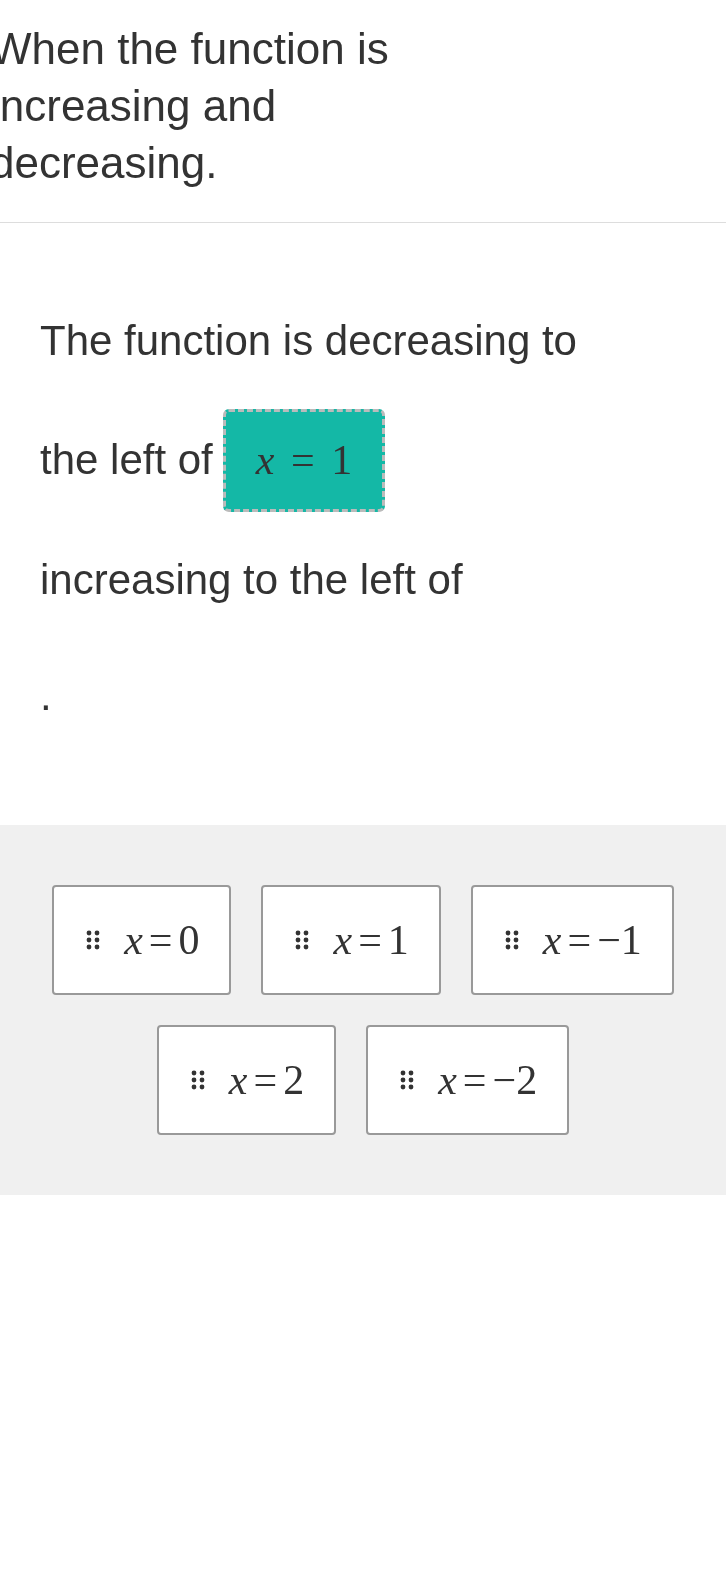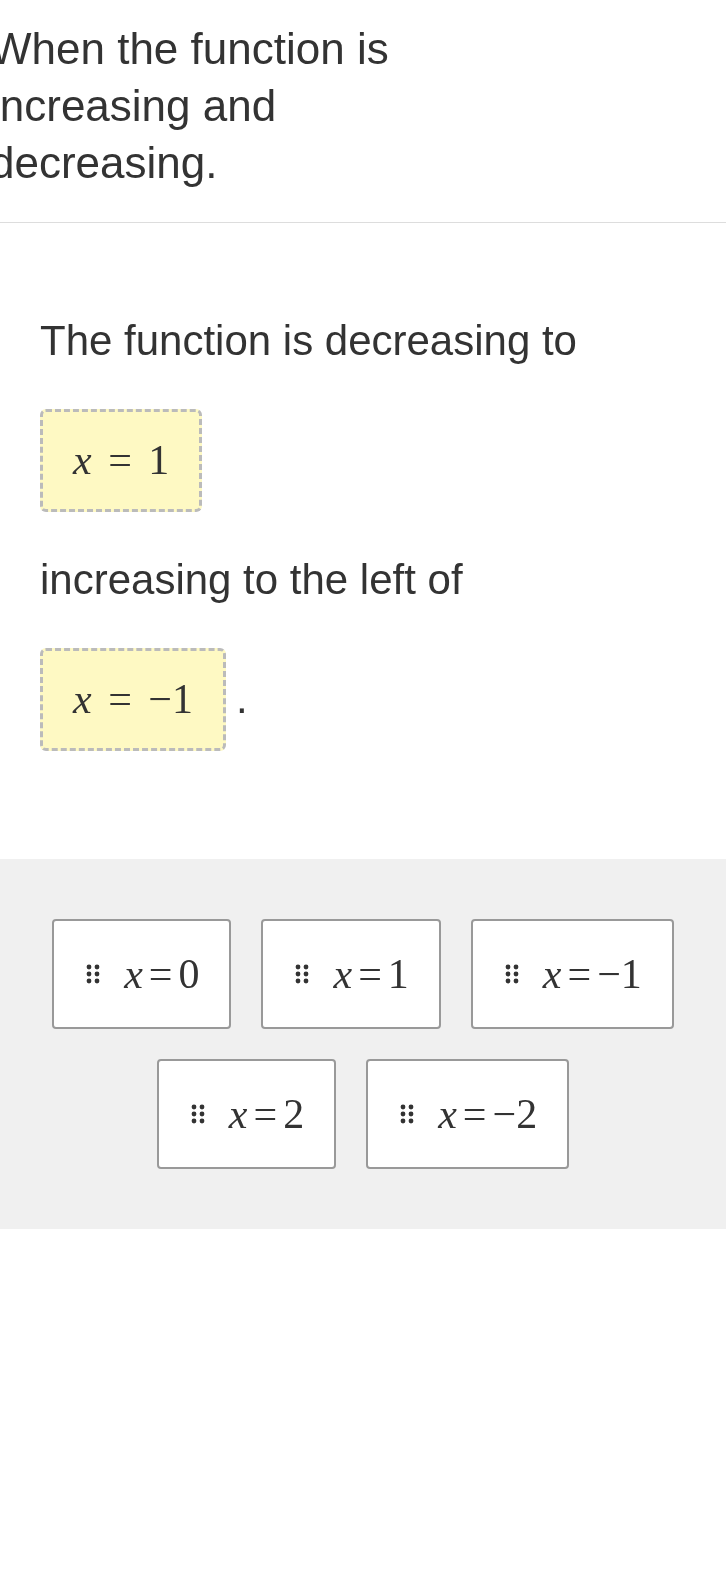--- a/index.html
+++ b/index.html
@@ -13,21 +13,21 @@
   }
   .header {
     padding: 20px 0 30px 0;
     font-size: 44px;
     line-height: 1.3;
     color: #333;
     border-bottom: 1px solid #ddd;
     margin-left: -10px;
   }
   .content {
-    padding: 70px 0 88px 40px;
+    padding: 70px 0 60px 40px;
     font-size: 42px;
     line-height: 2.3;
     color: #333;
   }
   .content .row {
     display: flex;
     align-items: center;
     flex-wrap: wrap;
     gap: 10px;
     margin-bottom: 20px;
@@ -37,21 +37,21 @@
     align-items: center;
     justify-content: center;
     border: 3px dashed #bbb;
     border-radius: 6px;
     min-height: 86px;
     padding: 0 30px;
     font-family: "Times New Roman", serif;
     font-style: italic;
     font-size: 42px;
     vertical-align: middle;
-    background: #fef9c3;
+    background: #14b8a6;
   }
   .eq { font-style: normal; margin: 0 6px; }
   .math { font-family: "Times New Roman", serif; font-style: italic; }
   .math .num { font-style: normal; }
   .pool {
     background: #f0f0f0;
     padding: 60px 20px;
     display: flex;
     flex-wrap: wrap;
     justify-content: center;
@@ -87,39 +87,33 @@
   <div>When the function is</div>
   <div>increasing and</div>
   <div>decreasing.</div>
 </div>
 
 <div class="content">
   <div class="row">
     <span>The function is decreasing to</span>
   </div>
   <div class="row">
+    <span>the left of</span>
     <span class="dropzone">
       <span class="math">
         <span class="xvar">x</span>
         <span class="eq">=</span>
         <span class="num">1</span>
       </span>
     </span>
   </div>
   <div class="row">
     <span>increasing to the left of</span>
   </div>
   <div class="row">
-    <span class="dropzone">
-      <span class="math">
-        <span class="xvar">x</span>
-        <span class="eq">=</span>
-        <span class="num">−1</span>
-      </span>
-    </span>
     <span>.</span>
   </div>
 </div>
 
 <div class="pool">
 
   <div class="tile">
     <span class="grip">
       <svg width="22" height="22" viewBox="0 0 22 22">
         <circle cx="5" cy="4" r="2.4" fill="#333"></circle>

